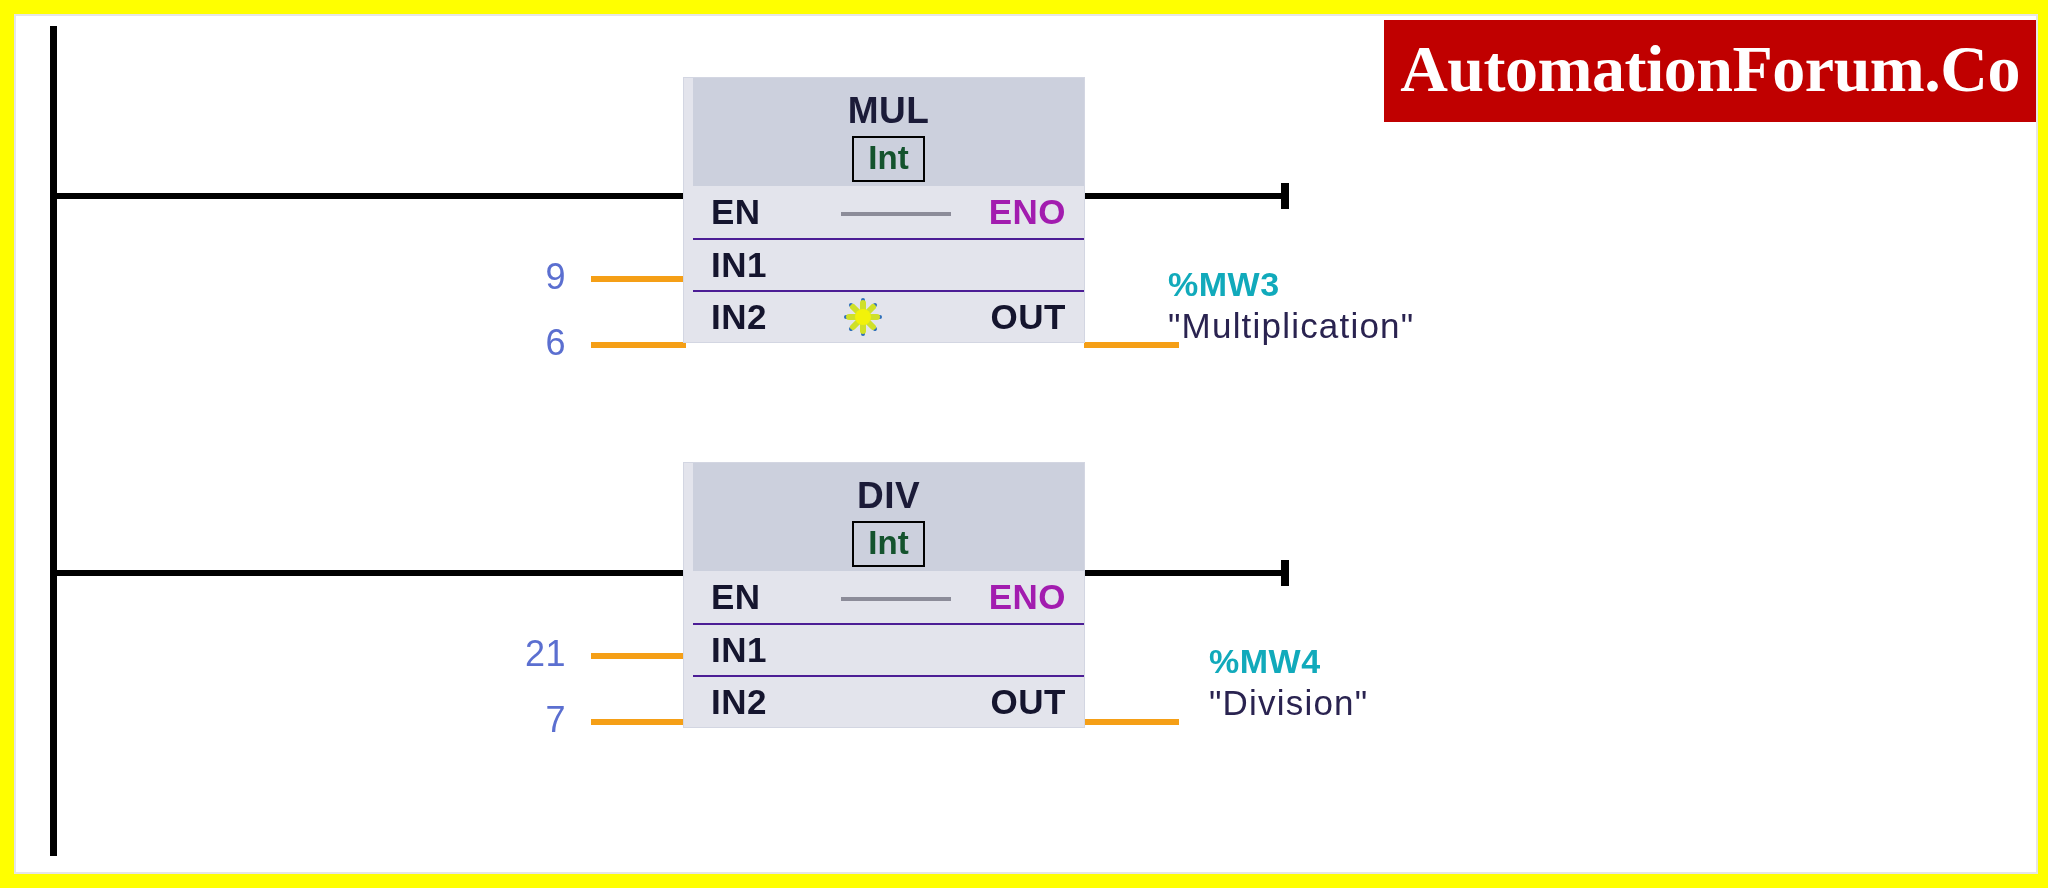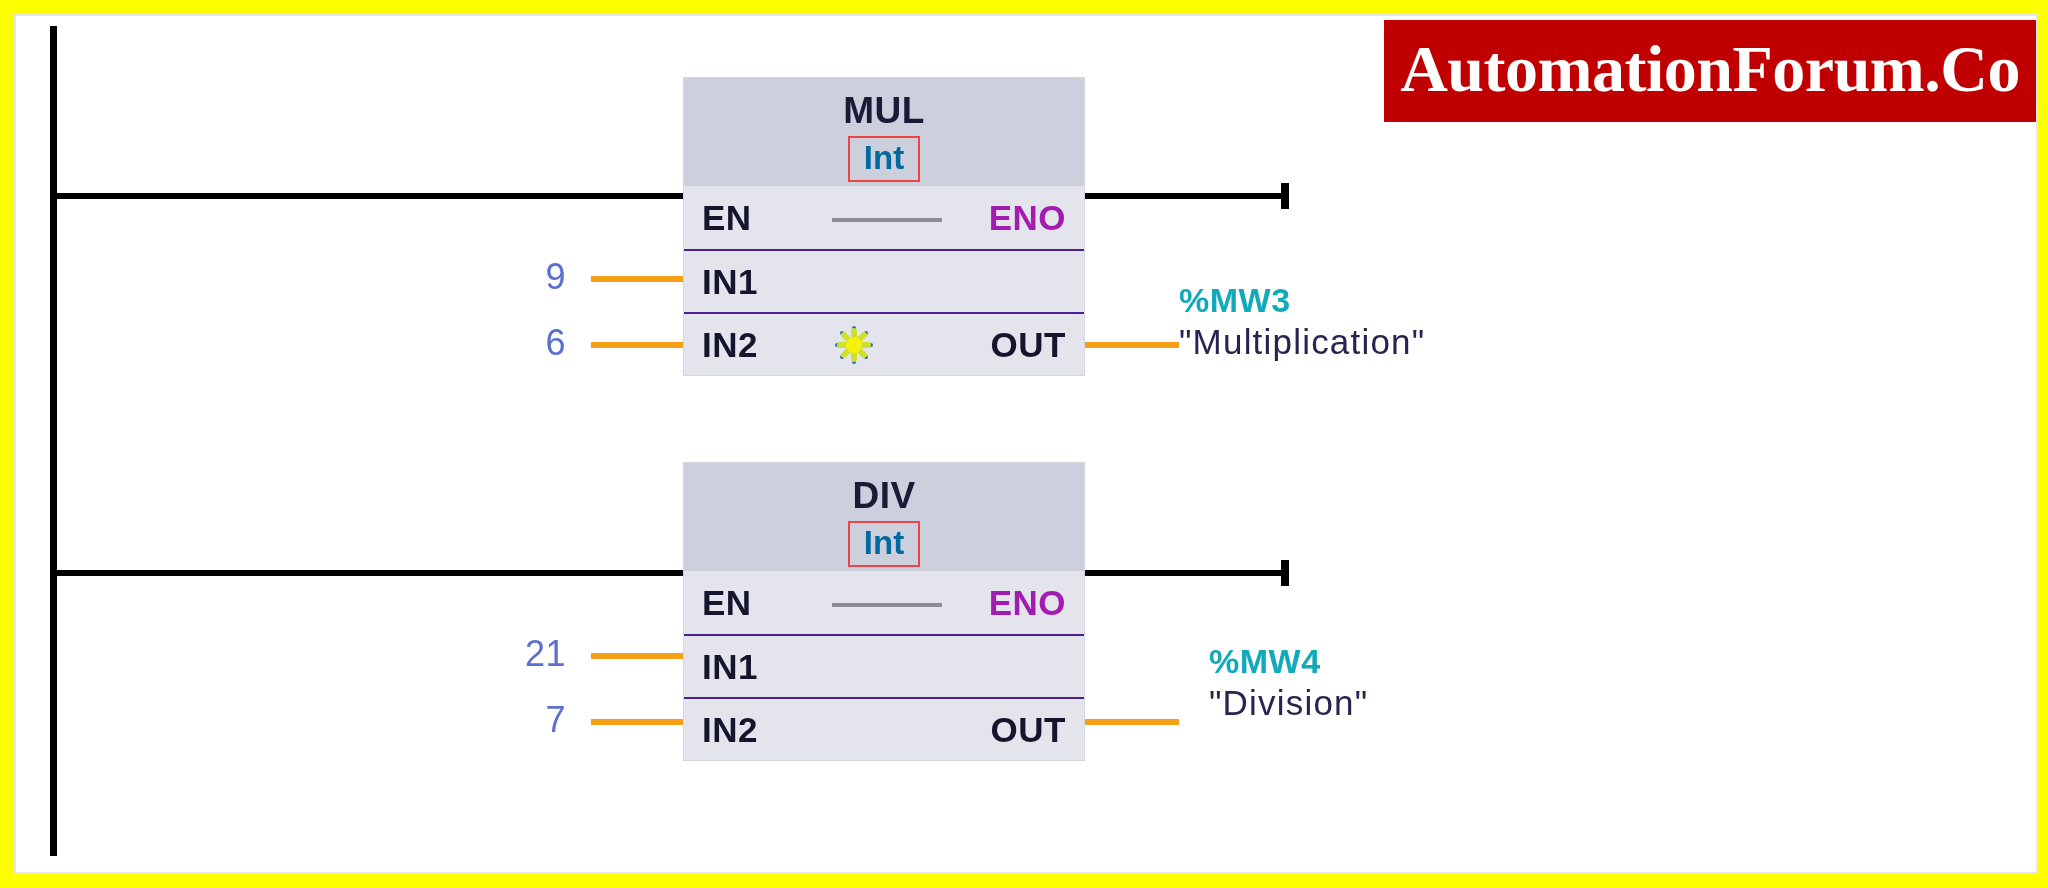--- a/index.html
+++ b/index.html
@@ -51,50 +51,51 @@
     height: 26px;
     background: #000000;
   }
 
   
   .fb {
     position: absolute;
     width: 400px;
     background: #e3e4ec;
     box-shadow: 0 0 0 1px #d3d6e2;
+    padding-left: 9px;
   }
   .fb-header {
     background: #ccd0dd;
     height: 108px;
     text-align: center;
     padding-top: 12px;
   }
   .fb-title {
     font-size: 37px;
     font-weight: bold;
     color: #1b1b38;
     letter-spacing: 0.5px;
     line-height: 42px;
   }
   .fb-type {
     display: inline-block;
     margin-top: 4px;
     padding: 1px 14px 3px 14px;
     font-size: 33px;
     font-weight: bold;
-    color: #0369a1;
-    border: 2px solid #ef4444;
+    color: #14532d;
+    border: 2px solid #000000;
     line-height: 38px;
   }
 
   .fb-body { position: relative; }
 
   .fb-row {
     position: relative;
-    height: 63px;
+    height: 52px;
     display: flex;
     align-items: center;
     justify-content: space-between;
     padding: 0 18px 0 18px;
   }
   .fb-row + .fb-row { border-top: 2px solid #4c1d95; }
 
   .pin-left, .pin-right {
     font-size: 35px;
     font-weight: bold;
@@ -234,21 +235,21 @@
               </g>
               <circle cx="20" cy="20" r="8" fill="#f2f20a"></circle>
             </svg>
           </span>
           <span class="pin-right">OUT</span>
         </div>
 
       </div>
     </div>
 
-    <div class="out-tag" style="left:1152px; top:264px;margin-left:11px;">
+    <div class="out-tag" style="left:1152px; top:248px;">
       <div class="out-addr">%MW3</div>
       <div class="out-name">"Multiplication"</div>
     </div>
 
     <div class="rung-wire" style="left:38px; top:554px; width:640px;"></div>
 
     <div class="rung-wire" style="left:1058px; top:554px; width:215px;"></div>
     <div class="rung-terminator" style="left:1265px; top:544px;"></div>
 
     <div class="operand" style="left:450px; top:617px; width:100px;">21</div>

